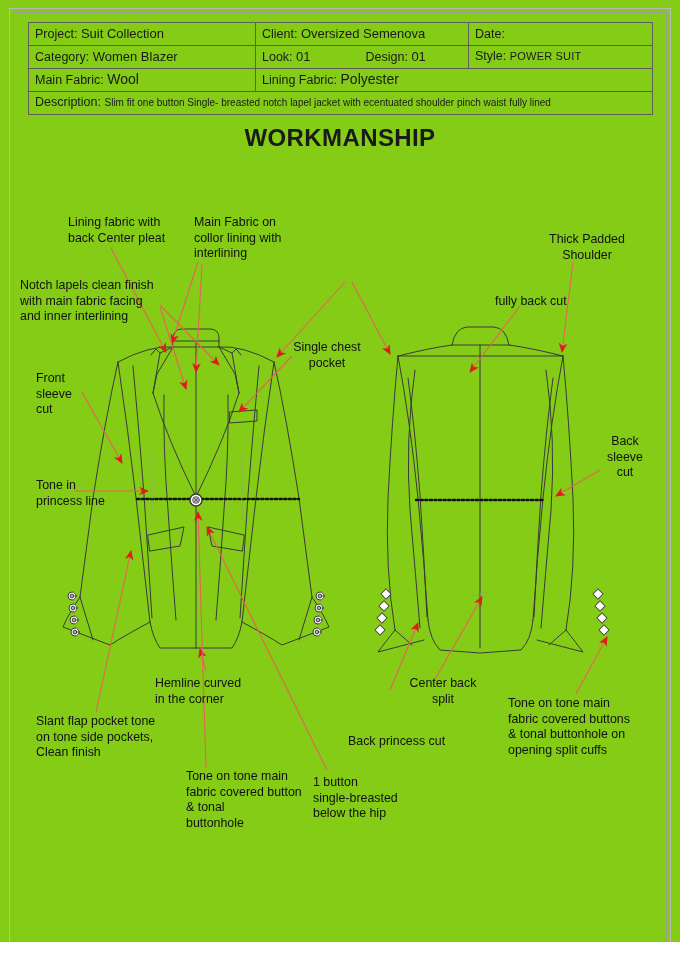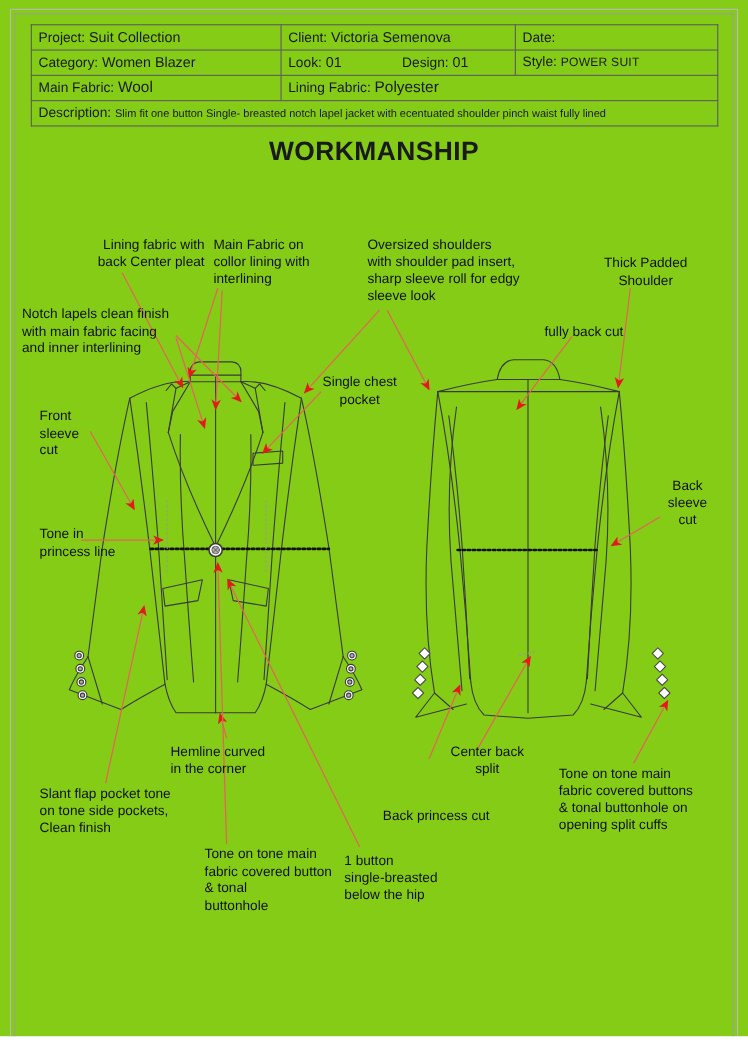--- a/index.html
+++ b/index.html
@@ -47,21 +47,21 @@
         <col style="width:184px">
       </colgroup>
     <tbody>
       <tr>
         <td>
           <span class="lab">Project:</span>
           <span class="val">Suit Collection</span>
         </td>
         <td>
           <span class="lab">Client:</span>
-          <span class="val">Victoria Semenova</span>
+          <span class="val">Oversized Semenova</span>
         </td>
         <td>
           <span class="lab">Date:</span>
           <span class="val"></span>
         </td>
       </tr>
       <tr>
         <td>
           <span class="lab">Category:</span>
           <span class="val">Women Blazer</span>
@@ -267,29 +267,25 @@
       <path d="M206,671 L200,649"></path>
       <path d="M96,712 L131,551"></path>
       <path d="M206,767 L198,512"></path>
       <path d="M327,770 L207,527"></path>
       <path d="M390,690 L418,623"></path>
       <path d="M434,681 L482,597"></path>
       <path d="M576,694 L607,637"></path>
     </g>
   </svg>
 
-  <div class="ann" style="left:56px;top:215px;width:130px;text-align:right;">Lining fabric with
+  <div class="ann" style="left:68px;top:215px;width:130px;">Lining fabric with
 back Center pleat</div>
   <div class="ann" style="left:194px;top:215px;width:130px;">Main Fabric on
 collor lining with
 interlining</div>
-  <div class="ann" style="left:334px;top:215px;width:170px;">Oversized shoulders
-with shoulder pad insert,
-sharp sleeve roll for edgy
-sleeve look</div>
   <div class="ann c" style="left:532px;top:232px;width:110px;">Thick Padded
 Shoulder</div>
   <div class="ann" style="left:20px;top:278px;width:170px;">Notch lapels clean finish
 with main fabric facing
 and inner interlining</div>
   <div class="ann" style="left:495px;top:294px;width:120px;">fully back cut</div>
   <div class="ann c" style="left:286px;top:340px;width:82px;">Single chest
 pocket</div>
   <div class="ann" style="left:36px;top:371px;width:60px;">Front
 sleeve

